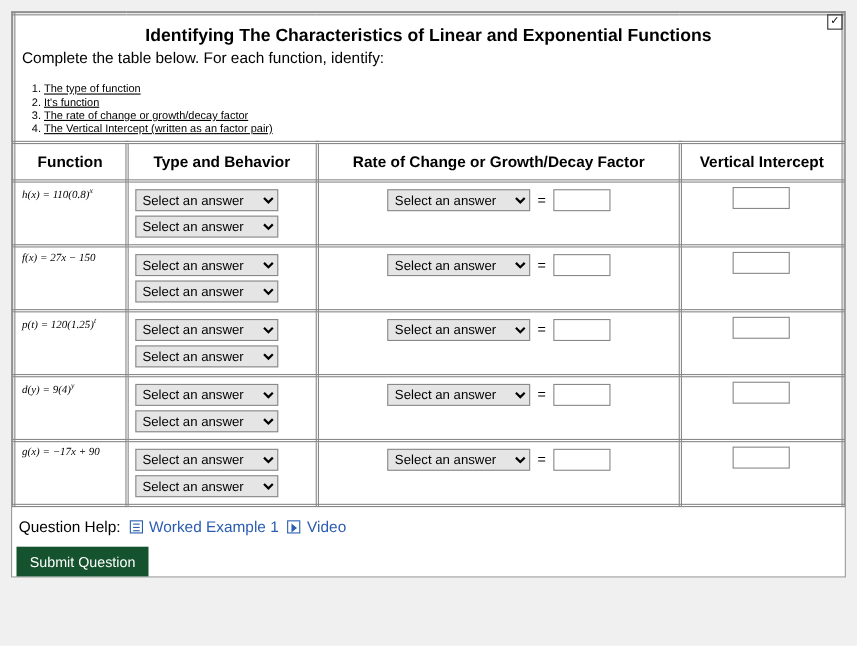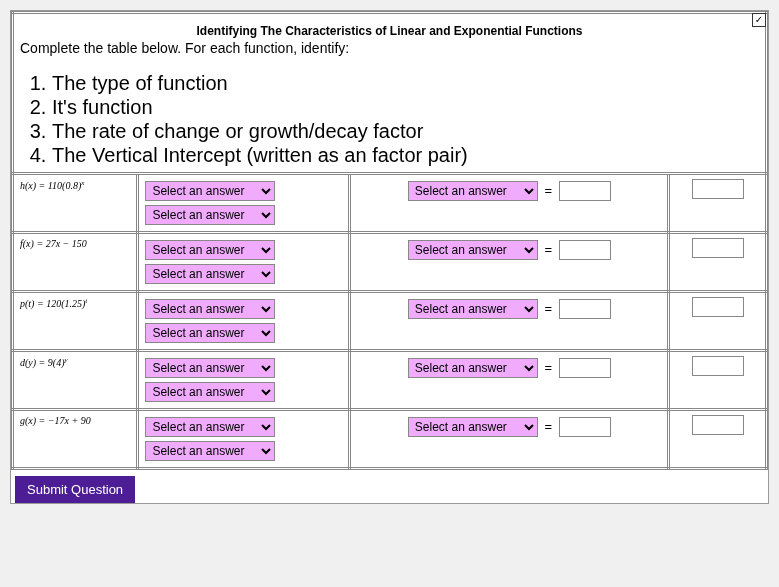--- a/index.html
+++ b/index.html
@@ -14,35 +14,35 @@
   .page {
     width: 759px;
     background: #fff;
     border: 1px solid #999;
     padding: 0;
     position: relative;
   }
   .title-wrap {
     text-align: center;
     font-weight: bold;
-    font-size: 12px;
+    font-size: 16px;
     padding: 6px 0 2px 0;
   }
   .outer-table {
     width: 100%;
     border-collapse: collapse;
   }
   .outer-table td {
     border: 3px double #888;
     vertical-align: top;
     padding: 4px 6px;
   }
   .instr-cell { padding: 6px 10px 8px 10px; }
   .instr-lead { font-size: 14px; margin-bottom: 16px; }
-  ol.instr { margin: 4px 0 0 32px; padding: 0; font-size: 20px; }
+  ol.instr { margin: 4px 0 0 20px; padding: 0; font-size: 10px; text-decoration: underline; }
   ol.instr li { margin: 1px 0; }
   th {
     font-weight: normal;
     font-size: 14px;
     padding: 8px 4px;
     text-align: center;
     border: 3px double #888;
   }
   th.fn-head, th.vi-head { font-weight: normal; }
   th b, .head-bold { font-weight: bold; }
@@ -50,21 +50,21 @@
     font-family: 'Times New Roman', serif;
     font-style: italic;
     font-size: 10px;
     white-space: nowrap;
     padding: 10px 8px;
   }
   select {
     font-size: 12px;
     width: 130px;
     border: 1px solid #888;
-    background: #f0abfc;
+    background: #e5e5e5;
     padding: 1px 2px;
     margin: 2px 0;
   }
   select.rate-sel { width: 130px; }
   .tb-cell { text-align: left; padding: 4px 6px; }
   .rate-cell { text-align: center; padding: 8px 4px; }
   .eq { margin: 0 3px; }
   input.val {
     width: 52px;
     height: 20px;
@@ -94,21 +94,21 @@
   .icon-vid::after {
     content: "";
     position: absolute;
     left: 3px; top: 2px;
     border-left: 5px solid #2a5db0;
     border-top: 4px solid transparent;
     border-bottom: 4px solid transparent;
   }
   .submit-btn {
     display: inline-block;
-    background: #4c1d95;
+    background: #14532d;
     color: #fff;
     border: none;
     padding: 6px 12px;
     font-size: 13px;
     margin: 6px 0 0 4px;
     cursor: pointer;
   }
   .top-check {
     position: absolute;
     right: 2px;
@@ -135,20 +135,26 @@
         <div class="title-wrap">Identifying The Characteristics of Linear and Exponential Functions</div>
         <div class="instr-lead">Complete the table below. For each function, identify:</div>
         <ol class="instr">
           <li>The type of function</li>
           <li>It's function</li>
           <li>The rate of change or growth/decay factor</li>
           <li>The Vertical Intercept (written as an factor pair)</li>
         </ol>
       </td>
     </tr>
+    <tr>
+      <th class="fn-head"><span class="head-bold">Function</span></th>
+      <th><span class="head-bold">Type and Behavior</span></th>
+      <th><span class="head-bold">Rate of Change or Growth/Decay Factor</span></th>
+      <th class="vi-head"><span class="head-bold">Vertical Intercept</span></th>
+    </tr>
 
     <tr>
       <td class="fn-cell"><span>h(x) = 110(0.8)<sup>x</sup></span></td>
       <td class="tb-cell">
         <select><option>Select an answer</option></select><br>
         <select><option>Select an answer</option></select>
       </td>
       <td class="rate-cell">
         <select class="rate-sel"><option>Select an answer</option></select>
         <span class="eq">=</span>
@@ -219,15 +225,22 @@
         <input class="val" type="text" style="">
       </td>
       <td class="vi-cell">
         <input class="val" type="text" style="">
       </td>
     </tr>
 
   </tbody>
     </table>
 
+  <div class="qhelp">
+    <span>Question Help:</span>
+    <span class="icon-doc"></span>
+    <span class="link">Worked Example 1</span>
+    <span class="icon-vid"></span>
+    <span class="link">Video</span>
+  </div>
 
   <button class="submit-btn">Submit Question</button>
 </div>
 
 </body></html>

